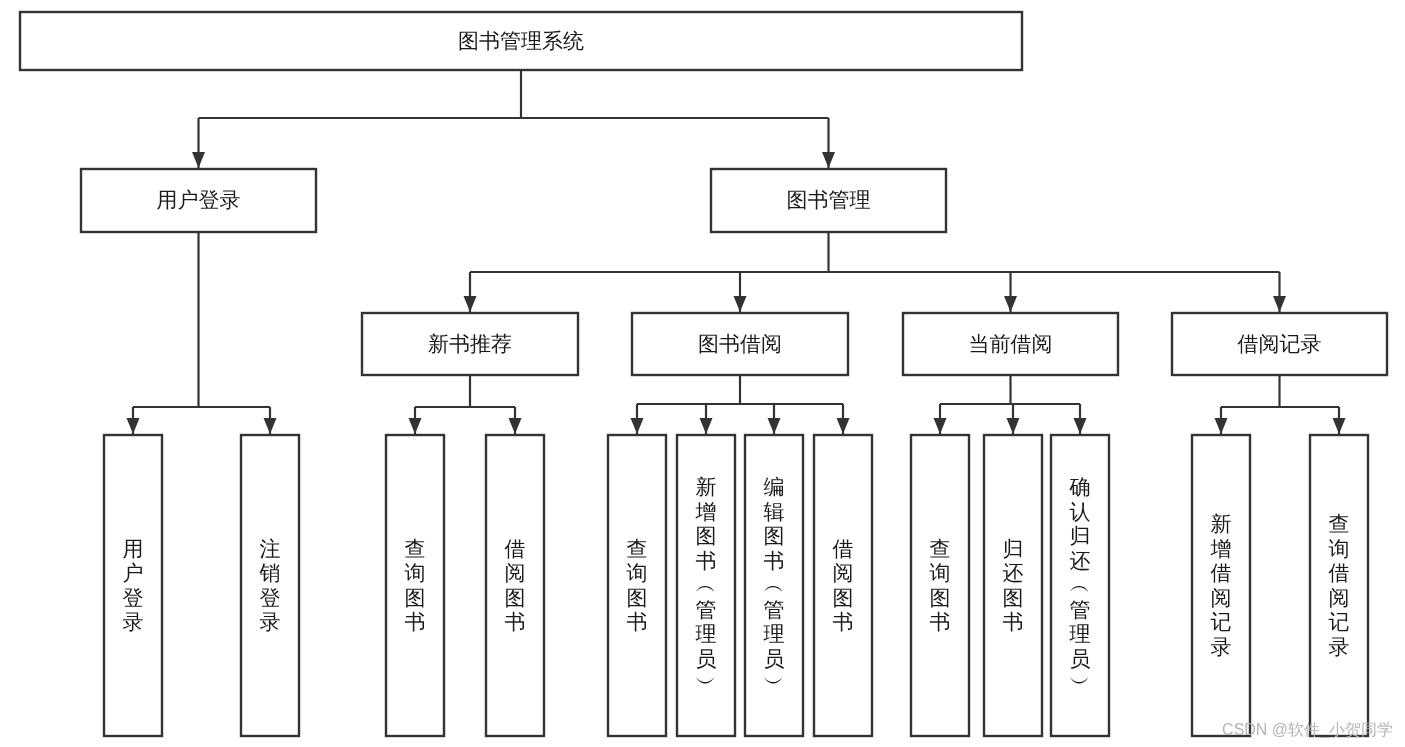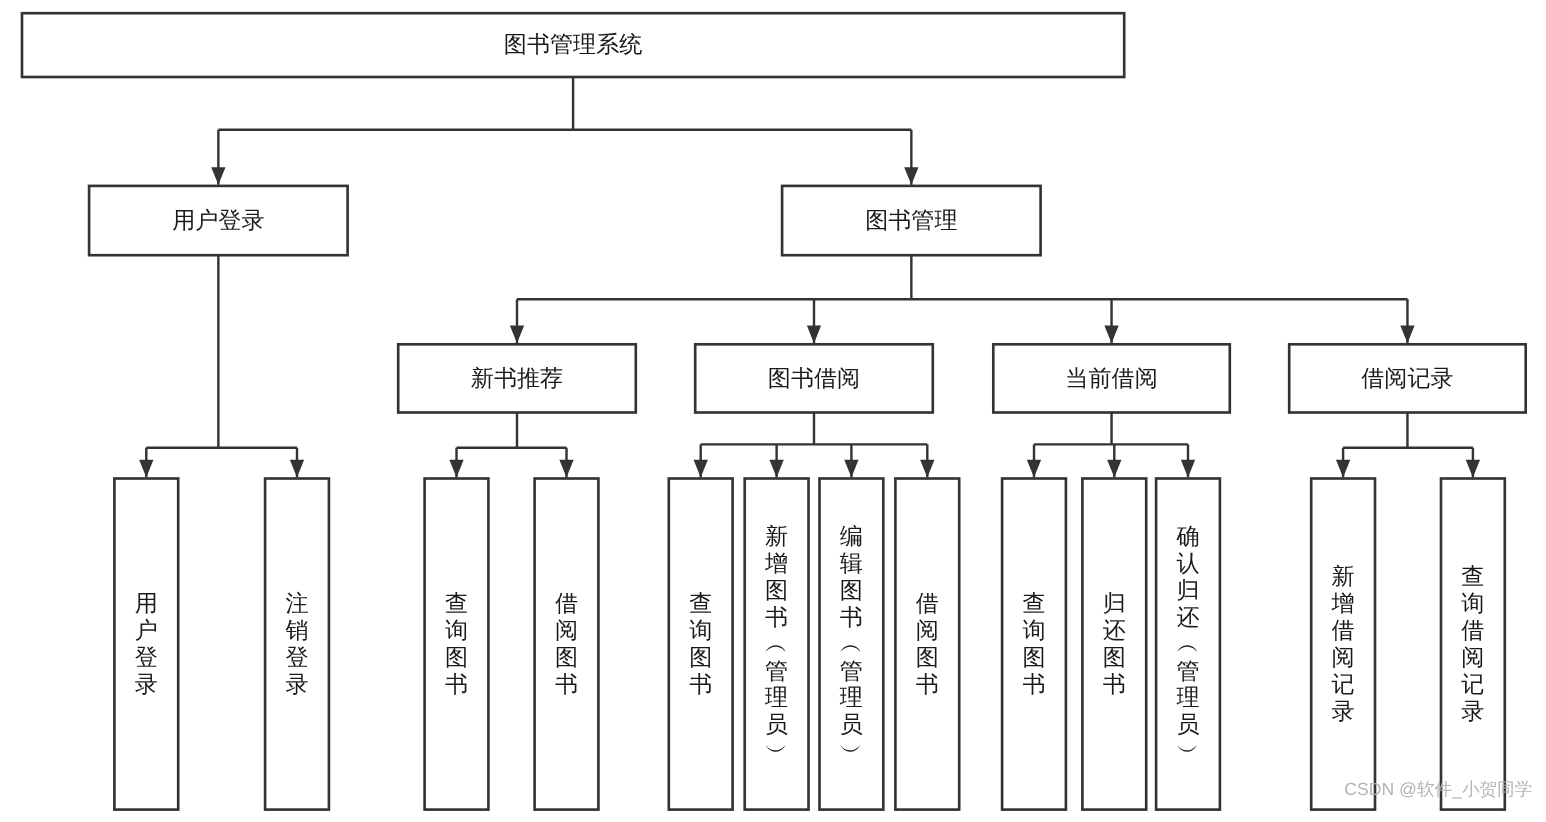--- a/index.html
+++ b/index.html
@@ -48,21 +48,21 @@
     fill: none;
     stroke-linecap: butt;
   }
   .arrow-head {
     fill: #333333;
     stroke: none;
   }
   .watermark {
     position: absolute;
     right: 12px;
-    bottom: 18px;
+    bottom: 6px;
     font-family: "Liberation Sans", "DejaVu Sans", sans-serif;
     font-size: 16px;
     color: #b4b4b4;
     white-space: nowrap;
     user-select: none;
     margin-top: 44px;
   }
 </style>
 </head>
 <body>

